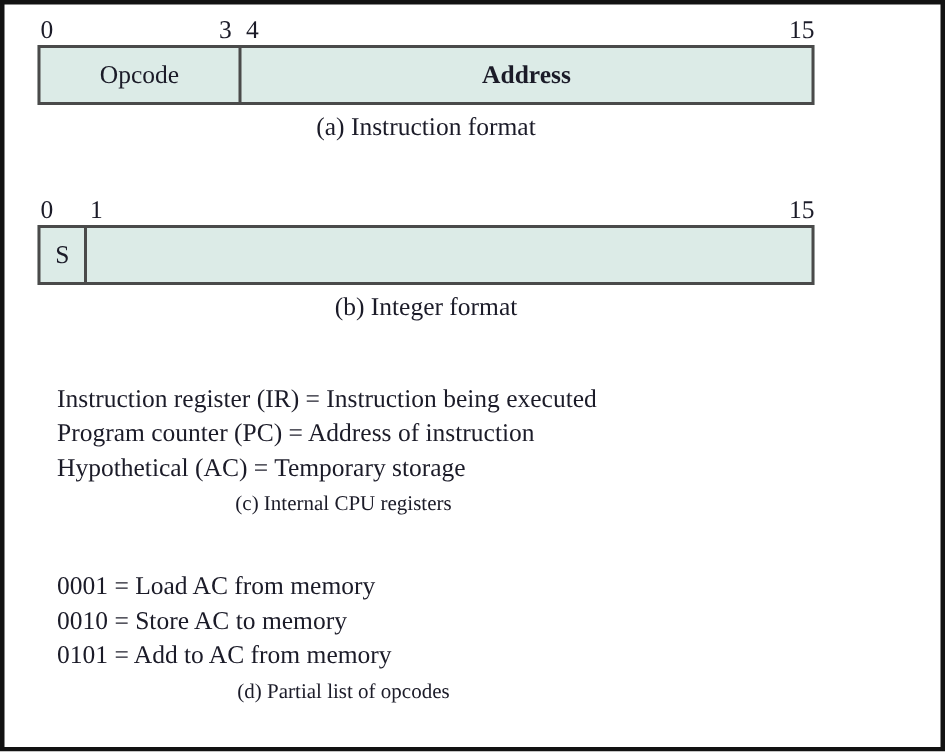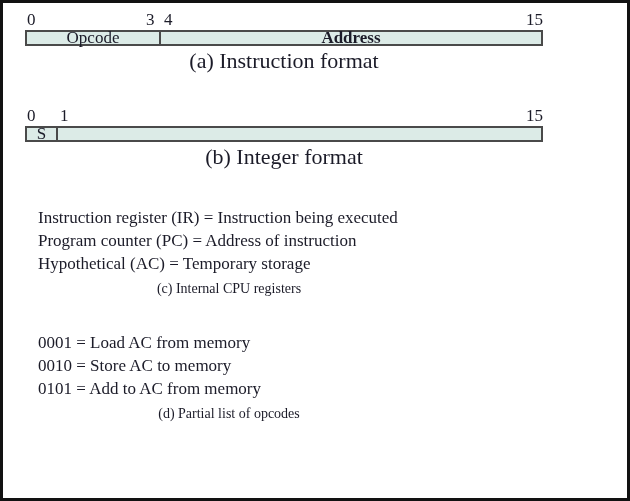--- a/index.html
+++ b/index.html
@@ -31,21 +31,21 @@
   .row-a { margin-top: 7px; }
   .row-b { margin-top: 35px; }
   .bl-b0  { left: 2px; }
   .bl-b1  { left: 35px; }
   .bl-b15 { right: 0px; }
 
   
   .bar {
     display: flex;
     width: 518px;
-    height: 16px;
+    height: 40px;
     margin-left: 22px;
     box-sizing: border-box;
     border: 2px solid var(--bar-border, #4a4a4a);
     background: var(--bar-fill, #dcebe7);
   }
   .cell {
     display: flex;
     align-items: center;
     justify-content: center;
     height: 100%;
@@ -57,21 +57,21 @@
   .bar-a .f1 { flex: 1; font-weight: bold; }
   .bar-b .f0 { width: 31px; }
   .bar-b .f1 { flex: 1; }
 
   
   .bar-caption {
     width: 518px;
     margin-left: 22px;
     margin-top: 4px;
     text-align: center;
-    font-size: 22px;
+    font-size: 17px;
     line-height: 21px;
   }
 
   
   .text-block { margin-left: 35px; font-size: 17px; line-height: 23px; }
   .block-c { margin-top: 39px; }
   .block-d { margin-top: 31px; }
   .block-caption {
     margin-left: 35px;
     width: 382px;

